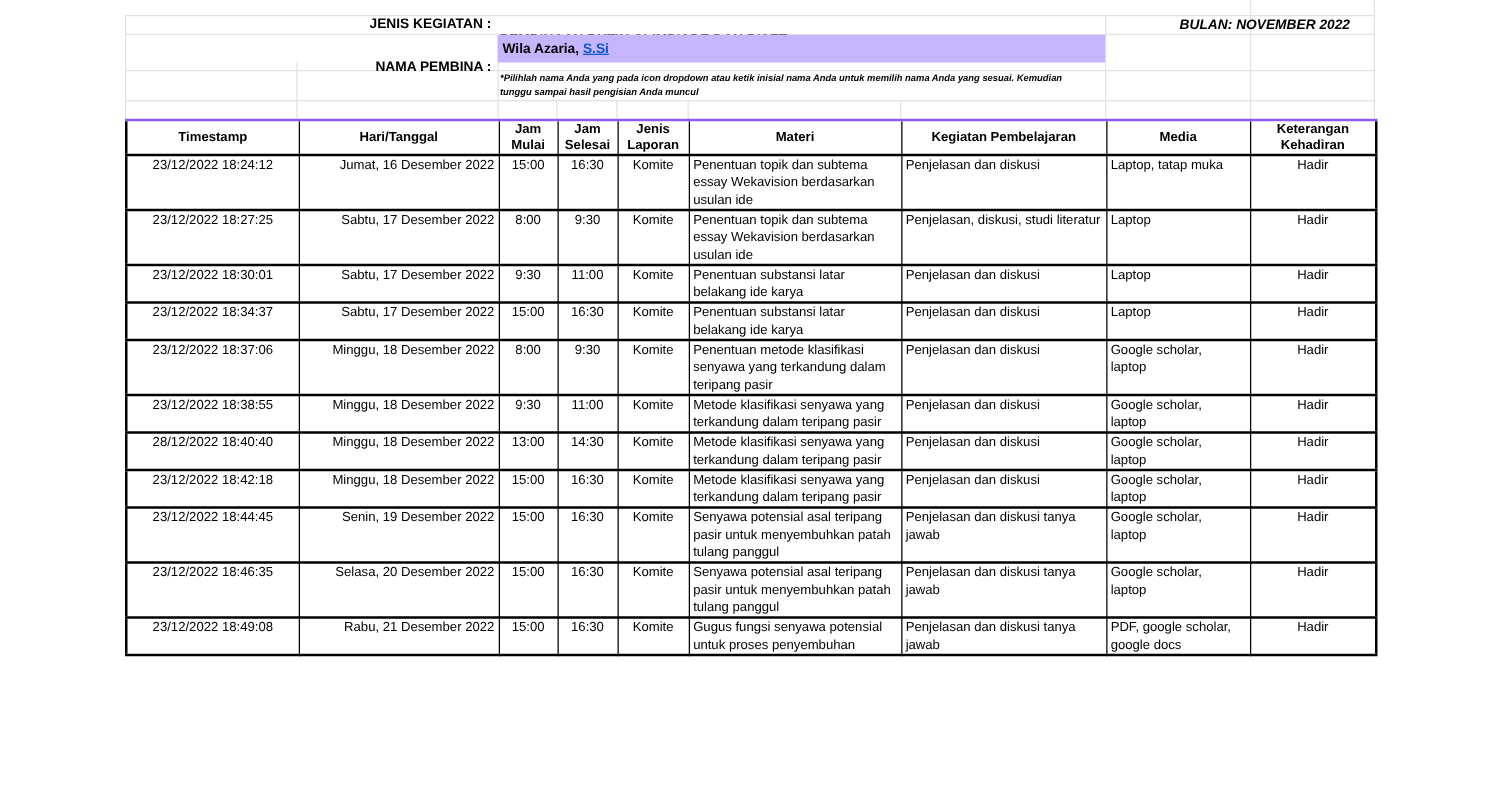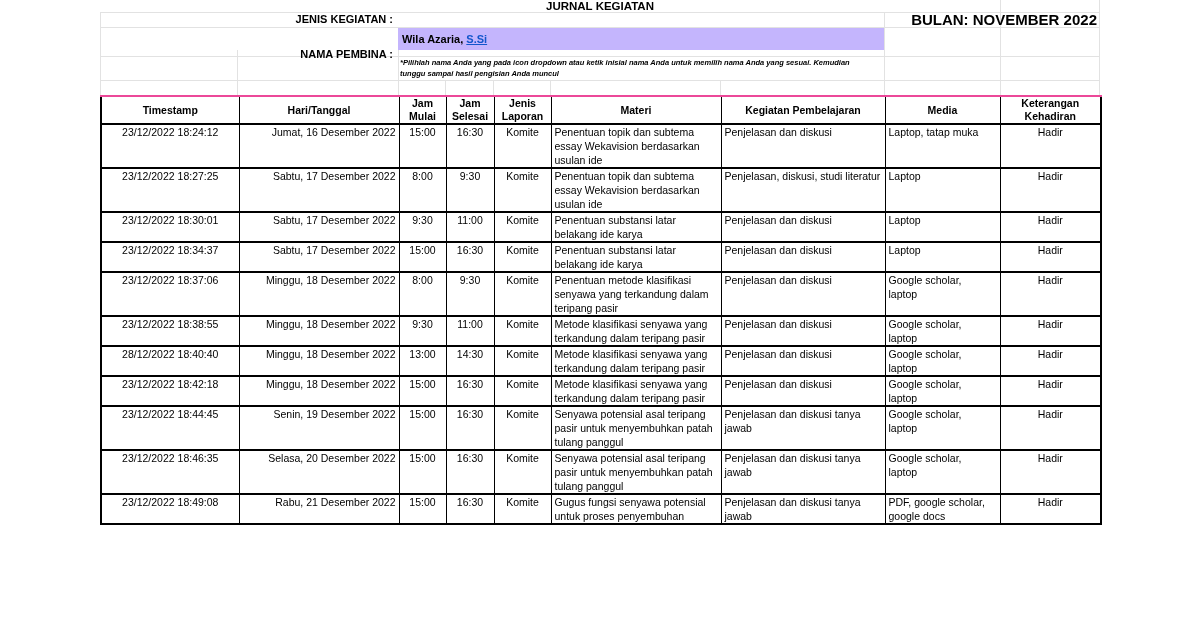--- a/index.html
+++ b/index.html
@@ -26,22 +26,22 @@
   }
   .row-label {
     position: absolute; left: 0; width: 293px;
     text-align: right; font-size: 11px; font-weight: bold;
   }
   .jenis-value {
     position: absolute; left: 300px; top: 13px;
     font-size: 11px; font-weight: bold; line-height: 14px; white-space: nowrap; margin-top: 12px;
   }
   .bulan-value {
-    position: absolute; right: 3px; top: 13px;
-    font-size: 15px; font-weight: bold; line-height: 14px; white-space: nowrap;
+    position: absolute; right: 20px; top: 13px;
+    font-size: 11px; font-weight: bold; line-height: 14px; white-space: nowrap; font-style: italic;
   }
   .green-cell {
     position: absolute; left: 298px; top: 28px;
     width: 486px; height: 22px;
     background: #93c47d;
     font-size: 11px; font-weight: bold; line-height: 22px;
     padding-left: 4px; white-space: nowrap;
   }
   .green-cell a { color: #1155cc; text-decoration: underline; cursor: pointer; }
   .hint-note {
@@ -56,21 +56,21 @@
     border: 2px solid #000;
     font-size: 10.5px;
   }
   #journal th, #journal td {
     border: 1px solid #000;
     padding: 0 3px;
     line-height: 14px;
     overflow: hidden;
     word-wrap: break-word;
   }
-  #journal tr { border-top: 2px solid #ec4899; border-bottom: 2px solid #000; }
+  #journal tr { border-top: 2px solid #8b5cf6; border-bottom: 2px solid #000; }
   #journal thead th {
     font-weight: bold; text-align: center; vertical-align: middle;
     height: 26px; line-height: 13px;
   }
   #journal tbody td { vertical-align: top; }
   #journal tbody td:nth-child(1) { text-align: center; }
   #journal tbody td:nth-child(2) { text-align: right; }
   #journal tbody td:nth-child(3),
   #journal tbody td:nth-child(4),
   #journal tbody td:nth-child(5) { text-align: center; }
@@ -94,21 +94,20 @@
     <div class="grid-v" style="left:999px;top:0;height:95px"></div>
     <div class="grid-v" style="left:900px;top:0;height:95px"></div>
     <div class="grid-v" style="left:784px;top:12px;height:83px"></div>
     <div class="grid-v" style="left:137px;top:50px;height:45px"></div>
     <div class="grid-v" style="left:298px;top:50px;height:45px"></div>
     <div class="grid-v" style="left:345px;top:80px;height:15px"></div>
     <div class="grid-v" style="left:393px;top:80px;height:15px"></div>
     <div class="grid-v" style="left:450px;top:80px;height:15px"></div>
     <div class="grid-v" style="left:620px;top:80px;height:15px"></div>
 
-    <div class="sheet-title">JURNAL KEGIATAN</div>
 
     <div class="row-label" style="top:13px">JENIS KEGIATAN :</div>
     <div class="jenis-value">PEMBINAAN RUTIN OLIMPIADE DAN RISET</div>
     <div class="bulan-value">BULAN: NOVEMBER 2022</div>
 
     <div class="row-label" style="top:48px">NAMA PEMBINA :</div>
     <div class="green-cell" style="background: #c4b5fd;">
       <span>Wila Azaria,</span>
       <a style="color: rgb(17, 85, 204);">S.Si</a>
     </div>

